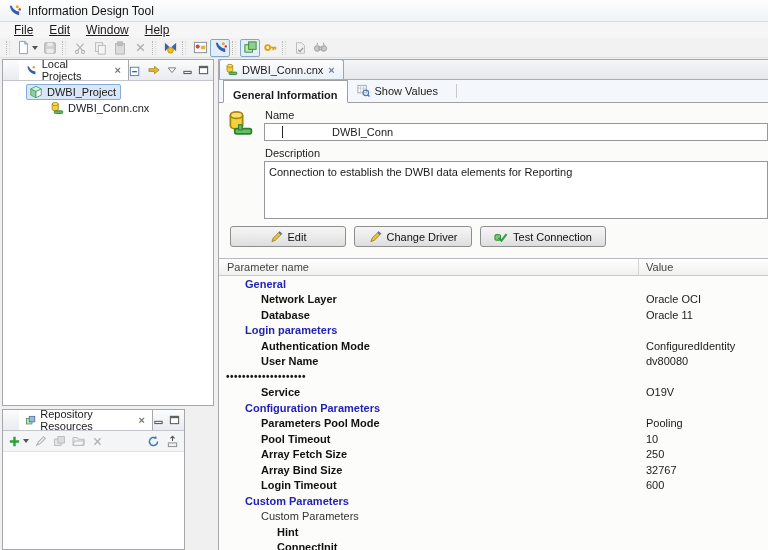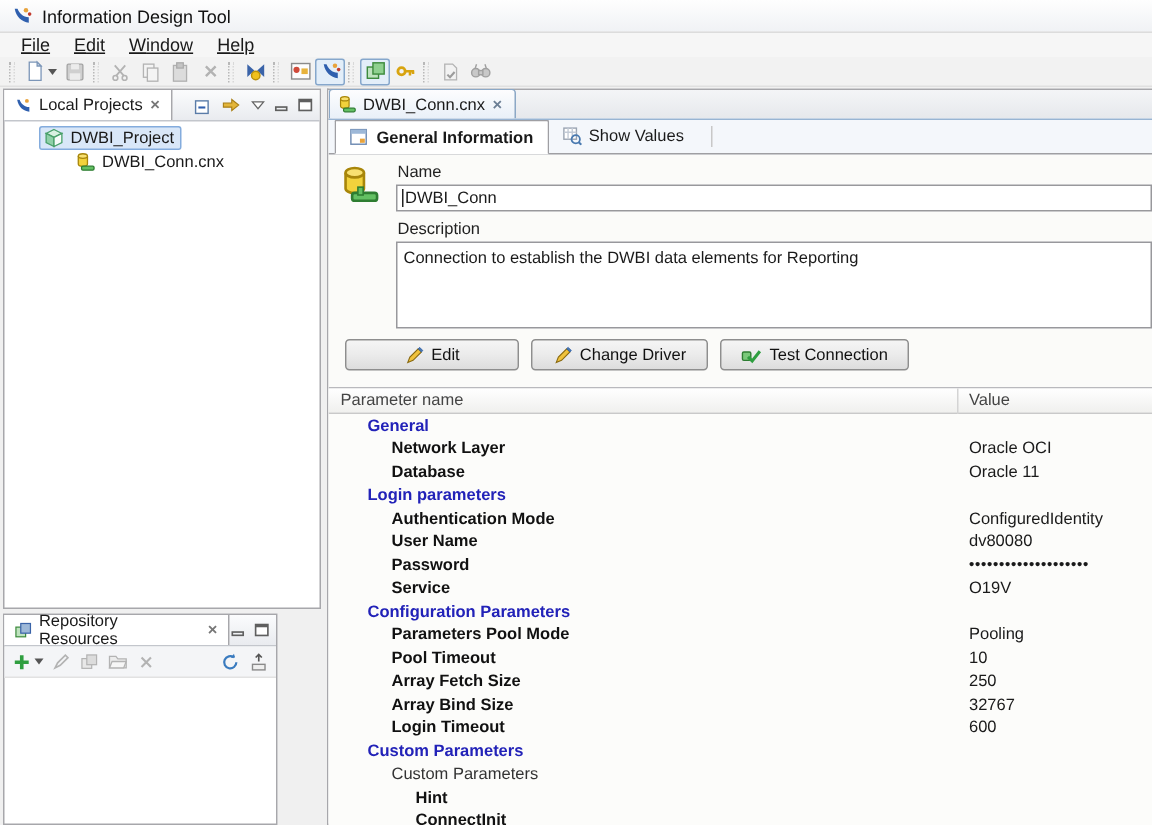--- a/index.html
+++ b/index.html
@@ -25,21 +25,21 @@
   .main { position:relative; height:492px; background:#f0f0f0; }
   .view { position:absolute; background:#fff; border:1px solid #a7a7ab; }
   #local-projects { left:2px; top:1px; width:212px; height:347px; }
   #repository-resources { left:2px; top:351px; width:183px; height:141px; }
   #editor-area { left:218px; top:1px; right:0; bottom:0; border-right:none; }
 
   
   .viewtabs { height:21px; display:flex; align-items:stretch; background:linear-gradient(#fbfcfd,#e9ebef);
     border-bottom:1px solid #c3c6cc; }
   .viewtab { display:flex; align-items:center; gap:4px; padding:0 6px; background:#fff;
-    border-right:1px solid #a7a7ab; font-size:11px; }
+    border-right:1px solid #a7a7ab; font-size:11px;margin-left:16px; }
   .viewtab .close { color:#777; font-weight:bold; font-size:11px; line-height:10px; padding:0 1px; }
   .viewtab-spacer { flex:1; }
   .viewtab-icons { display:flex; align-items:center; gap:5px; padding-right:4px; }
 
   .tree { padding-top:3px; }
   .tree-row { height:16px; display:flex; align-items:center; }
   .tree-item { display:inline-flex; align-items:center; gap:4px; padding:0 4px 0 2px; border-radius:2px;margin-left:15px; }
   .tree-item.selected { background:#d9e7f8; border:1px solid #84acdd; }
   .tree-row.lvl0 { padding-left:8px; }
   .tree-row.lvl1 { padding-left:30px; }
@@ -52,27 +52,27 @@
   .ed-tabrow { height:20px; display:flex; align-items:flex-end; background:linear-gradient(#f4f5f7,#e6e8ec);
     border-bottom:1px solid #98b4d3; }
   .ed-tab { display:flex; align-items:center; gap:4px; padding:2px 7px 2px 5px; margin-left:0;
     background:linear-gradient(#fdfdfe,#e9f0f8); border:1px solid #8ca8c6; border-bottom:none;
     border-radius:3px 3px 0 0; height:20px; font-size:11px; }
   .ed-tab .close { color:#6c7f95; font-weight:bold; font-size:11px; padding:0 1px; }
   .ed-body { position:relative; height:471px; background:#fbfbf9; overflow:hidden; }
 
   .inner-tabs { display:flex; align-items:flex-end; height:23px; padding-left:4px; border-bottom:1px solid #9f9fa3; background:#f4f7fb; }
   .inner-tab { display:flex; align-items:center; gap:5px; padding:3px 9px; font-size:11px; height:23px; }
-  .inner-tab.active { background:#fff; border:1px solid #9f9fa3; border-bottom:1px solid #fff; font-weight:bold; margin-bottom:-1px; border-radius:1px 1px 0 0; }
+  .inner-tab.active { background:#fff; border:1px solid #9f9fa3; border-bottom:1px solid #fff; font-weight:bold; margin-bottom:-1px; border-radius:1px 1px 0 0;flex-direction:column; }
   .inner-tab .sep { width:1px; height:14px; background:#c8c8c8; }
 
   .big-conn-icon { position:absolute; left:7px; top:29px; }
   .fields { position:absolute; left:45px; right:0; top:26px; }
   .field-label { font-size:11px; color:#222; margin:3px 0 2px 1px; }
-  .name-input { height:18px; border:1px solid #98989c; background:#fff; display:flex; align-items:center; padding-left:3px; font-size:11px; }
+  .name-input { height:18px; border:1px solid #98989c; background:#fff; display:flex; align-items:center; padding-left:17px; font-size:11px;gap:48px; }
   .caret { display:inline-block; width:1px; height:12px; background:#222; margin-right:1px; }
   .desc-box { height:58px; border:1px solid #98989c; background:#fff; padding:3px 4px; font-size:11px; line-height:14px; }
 
   .btn-row { position:absolute; left:11px; top:146px; display:flex; gap:8px; }
   .btn { display:flex; align-items:center; justify-content:center; gap:5px; height:21px;
     border:1px solid #8e8e8e; border-radius:3px; background:linear-gradient(#f5f5f5,#ebebeb 50%,#dddddd);
     font-size:11px; color:#111; }
   .btn.b1 { width:116px; } .btn.b2 { width:118px; } .btn.b3 { width:126px; }
 
   .ptable { position:absolute; left:0; right:0; top:178px; bottom:0; background:#fcfcfa; border-top:1px solid #b9b9bd; }
@@ -446,21 +446,20 @@
           </div>
         <div class="prow p1">
             <div class="c1">Authentication Mode</div>
             <div class="c2">ConfiguredIdentity</div>
           </div>
         <div class="prow p1">
             <div class="c1">User Name</div>
             <div class="c2">dv80080</div>
           </div>
         <div class="prow p1">
-            <div class="c1">Password</div>
             <div class="c2 pwd">••••••••••••••••••••</div>
           </div>
         <div class="prow p1">
             <div class="c1">Service</div>
             <div class="c2">O19V</div>
           </div>
         <div class="prow section">
             <div class="c1">Configuration Parameters</div>
             <div class="c2"></div>
           </div>

